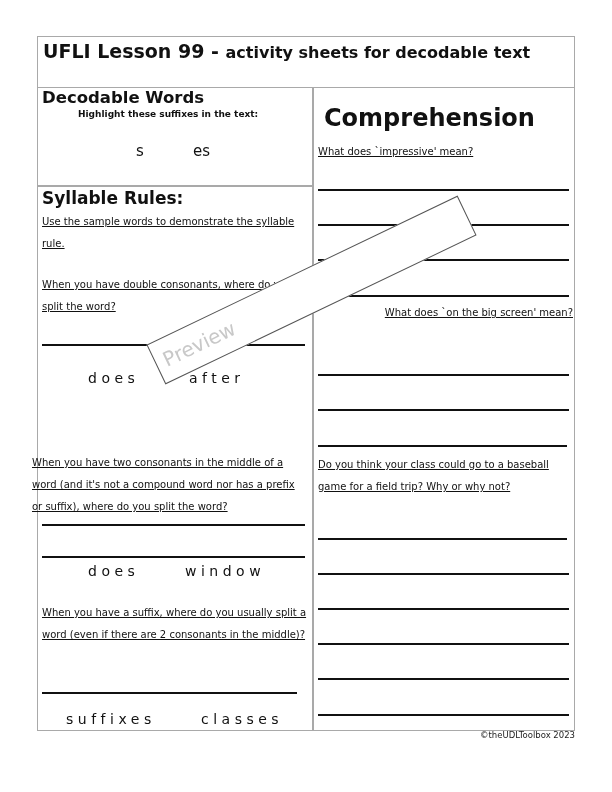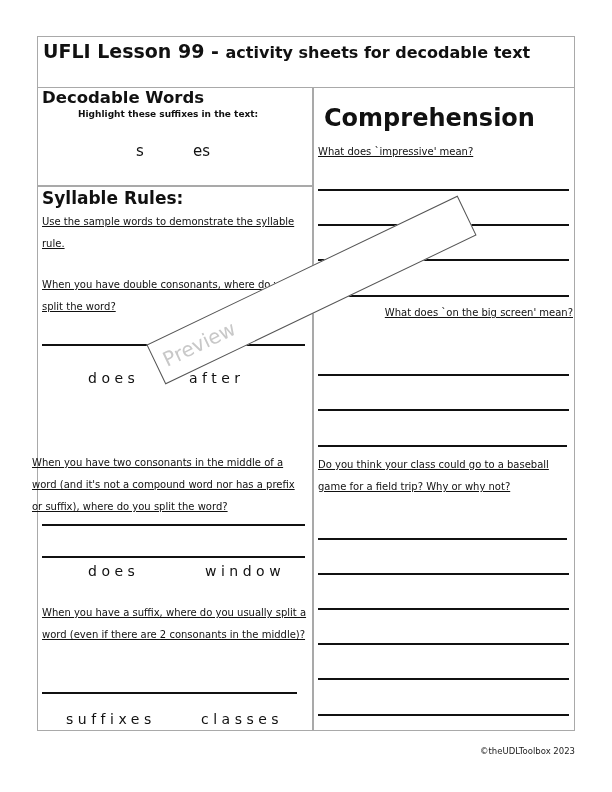--- a/index.html
+++ b/index.html
@@ -17,21 +17,21 @@
   .abs { position:absolute; white-space:nowrap; }
   .sec-title { font-weight:bold; font-size:16.5px; }
   .sub-note { font-weight:bold; font-size:9px;margin-left:36px; }
   .body-text { font-size:10px; line-height:22px; white-space:normal;text-decoration:underline; }
   .spaced { font-size:14px; letter-spacing:4.5px; }
   .rule { position:absolute; height:1.5px; background:#111; }
   .banner { position:absolute; left:139px; top:268px; width:345px; height:44px;
             background:#fff; border:1px solid #555; box-sizing:border-box;
             transform:rotate(-25.6deg); transform-origin:center; }
   .banner-text { position:absolute; left:8px; top:9px; font-size:20px; color:#c8c8c8; }
-  .copyright { position:absolute; right:37px; top:730px; font-size:8.5px; color:#222;margin-top:16px; }
+  .copyright { position:absolute; right:37px; top:730px; font-size:8.5px; color:#222; }
 </style>
 </head>
 <body>
 
 <div class="frame"></div>
 
 <div class="header">
   <div class="h-line">
     <span class="h-big">UFLI Lesson 99 - </span><span class="h-small">activity sheets for decodable text</span>
   </div>
@@ -50,21 +50,21 @@
 
 <div class="abs body-text" style="left:42px; top:274px; width:268px;">When you have double consonants, where do you split the word?</div>
 <div class="rule" style="left:42px; top:344px; width:263px;"></div>
 <div class="abs spaced" style="left:88px; top:370px;">does</div>
 <div class="abs spaced" style="left:189px; top:370px;">after</div>
 
 <div class="abs body-text" style="left:32px; top:412px; width:268px;margin-top:40px;">When you have two consonants in the middle of a word (and it's not a compound word nor has a prefix or suffix), where do you split the word?</div>
 <div class="rule" style="left:42px; top:524px; width:263px;"></div>
 <div class="rule" style="left:42px; top:556px; width:263px;"></div>
 <div class="abs spaced" style="left:88px; top:563px;">does</div>
-<div class="abs spaced" style="left:185px; top:563px;margin-left:20px;">window</div>
+<div class="abs spaced" style="left:185px; top:563px;">window</div>
 
 <div class="abs body-text" style="left:42px; top:602px; width:270px;">When you have a suffix, where do you usually split a word (even if there are 2 consonants in the middle)?</div>
 <div class="rule" style="left:42px; top:692px; width:255px;"></div>
 <div class="abs spaced" style="left:66px; top:711px;">suffixes</div>
 <div class="abs spaced" style="left:201px; top:711px;text-align:center;">classes</div>
 
 <div class="abs sec-title" style="left:324px; top:104px; font-size:24px;">Comprehension</div>
 
 <div class="abs body-text" style="left:318px; top:141px; width:255px;">What does `impressive' mean?</div>
 <div class="rule" style="left:318px; top:189px; width:251px;"></div>

